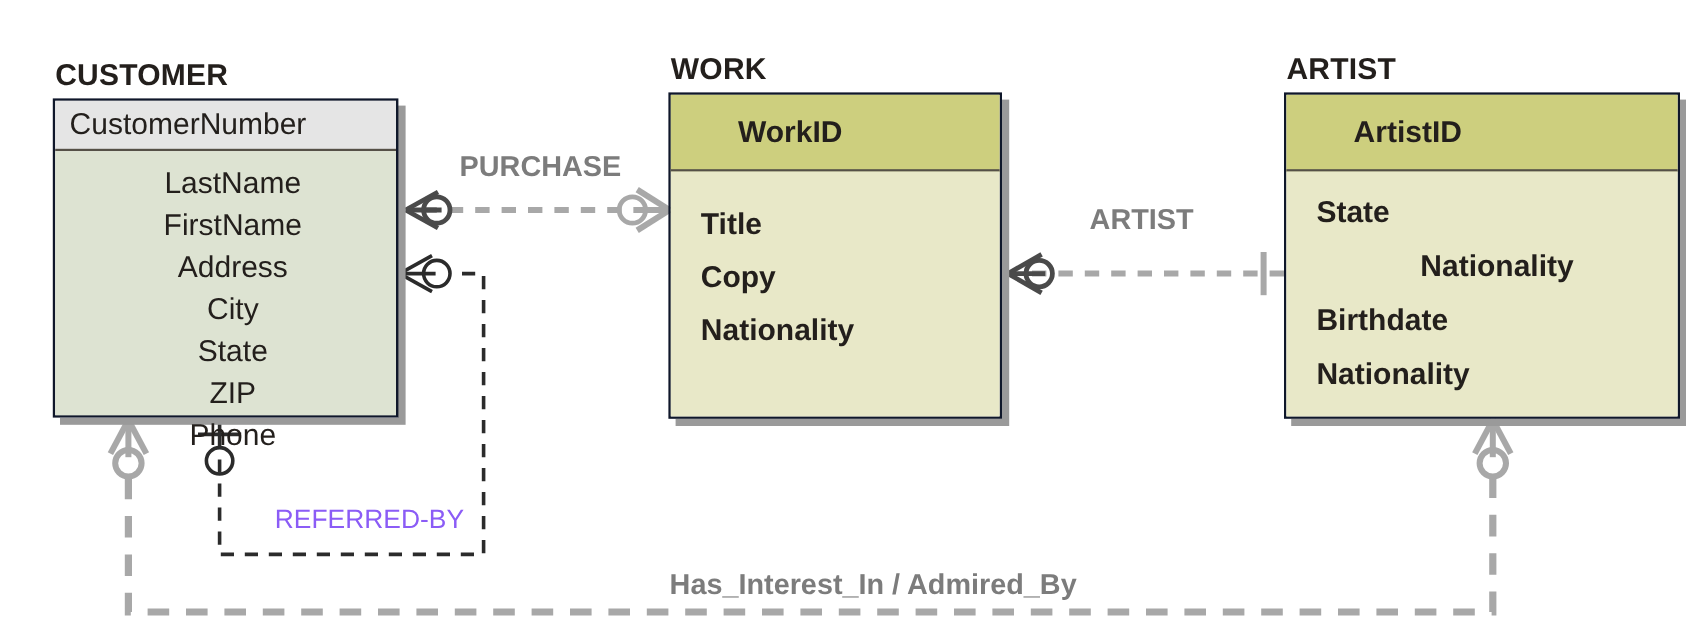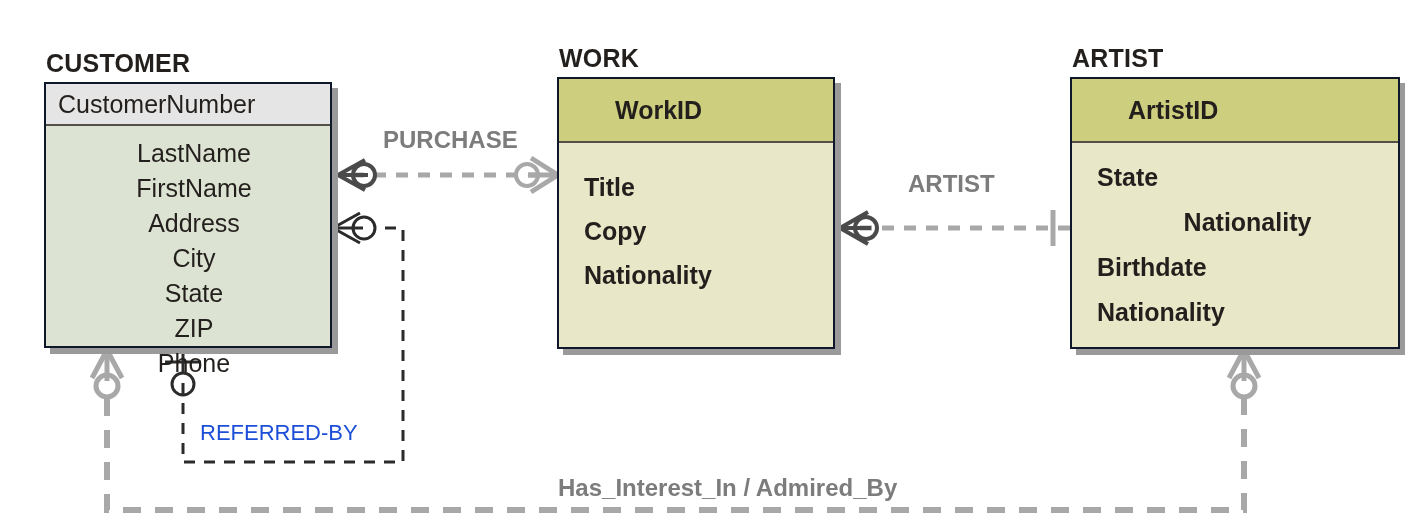--- a/index.html
+++ b/index.html
@@ -81,23 +81,24 @@
     font-size: 24px;
     font-weight: bold;
     color: #7c7c7c;
     white-space: nowrap;
     z-index: 4;
   }
   .rel-label-dark {
     position: absolute;
     font-size: 22px;
     font-weight: normal;
-    color: #1d4ed8;
+    color: #8b5cf6;
     white-space: nowrap;
     z-index: 4;
+    margin-left: 29px;
   }
 </style>
 </head>
 <body>
 
 <div id="canvas">
 
   <svg id="wires" viewBox="0 0 1405 529" xmlns="http://www.w3.org/2000/svg">
 
     <g>

